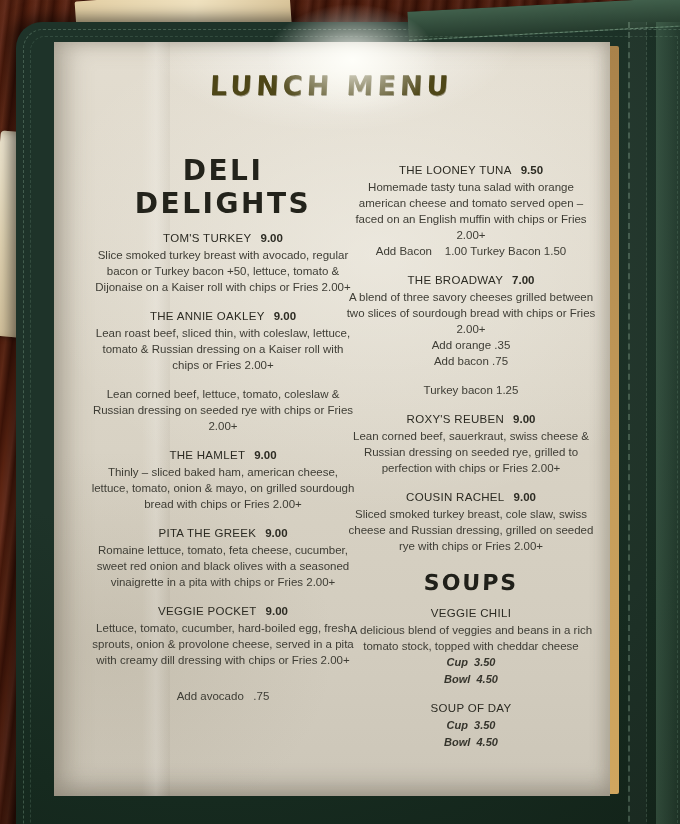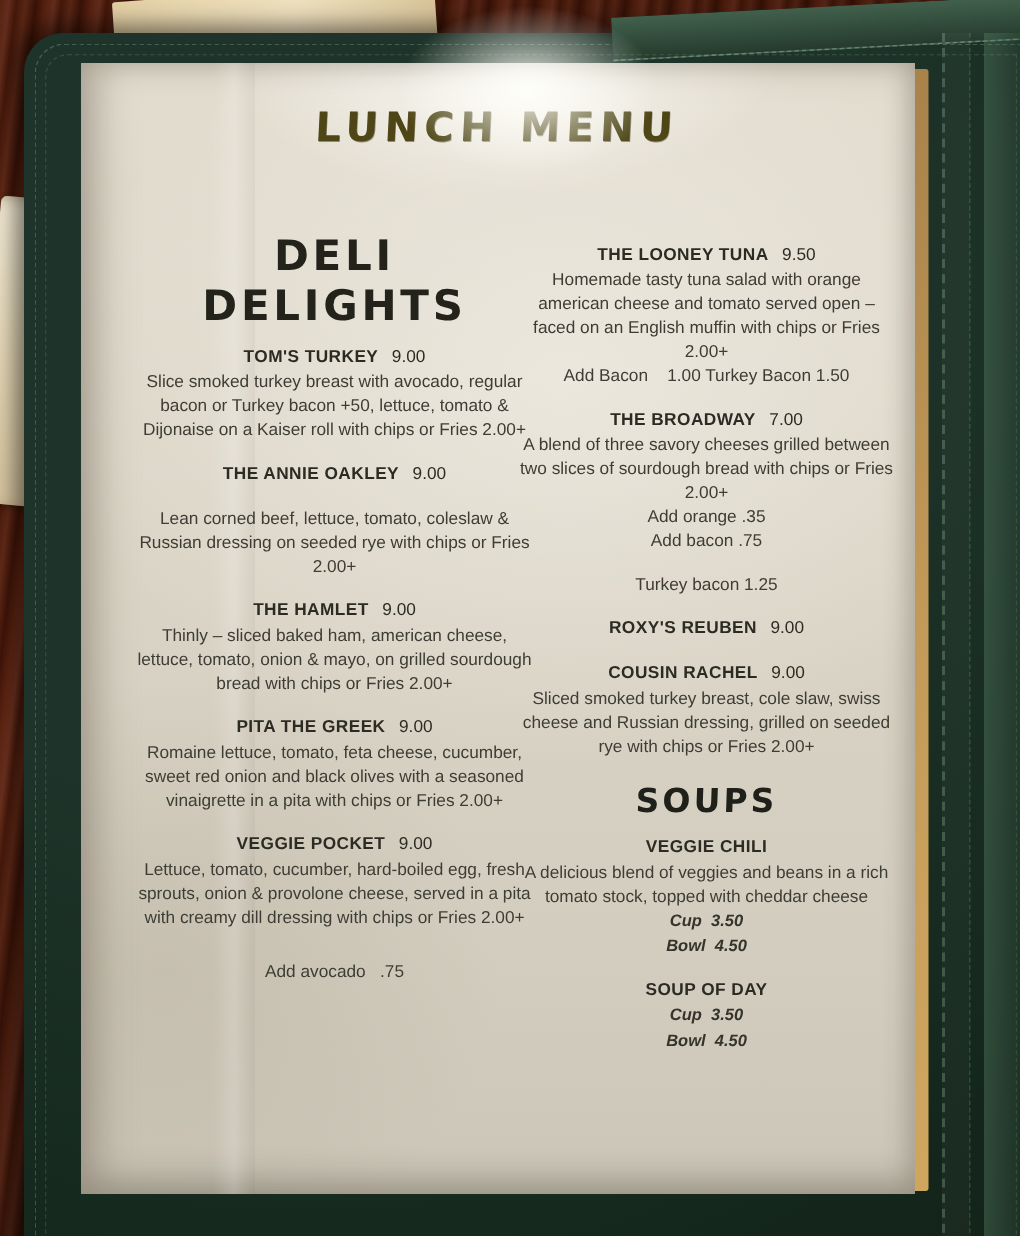--- a/index.html
+++ b/index.html
@@ -99,22 +99,22 @@
     font-size:28px;letter-spacing:2.5px;color:#23231b;
     margin:0 0 10px 0;
   }
   .soups-heading{
     font-family:"DejaVu Sans",sans-serif;font-weight:bold;
     font-size:22px;letter-spacing:2px;color:#20201a;
     margin:16px 0 10px 0;transform:skewX(-2deg);
   }
   .menu-item{margin-bottom:13px;}
   .item-head{line-height:17px;font-size:11.5px;}
-  .item-name{font-weight:bold;color:#2c2b23;letter-spacing:0.3px;}
-  .item-price{font-weight:normal;color:#2c2b23;margin-left:9px;text-align:center;}
+  .item-name{font-weight:normal;color:#2c2b23;letter-spacing:0.3px;}
+  .item-price{font-weight:bold;color:#2c2b23;margin-left:9px;text-align:center;}
   .item-desc{font-size:11.5px;line-height:16px;color:#3e3d35;}
   .extra{font-size:11.5px;line-height:16px;color:#3e3d35;white-space:pre-wrap;}
   .extra-gap{margin-top:13px;}
   .footnote{font-size:11.5px;line-height:16px;color:#3e3d35;margin-top:20px;white-space:pre-wrap;}
   .price-line{font-size:11px;line-height:17px;color:#35342c;font-weight:bold;white-space:pre-wrap;font-style:italic;}
   .soup-item{margin-bottom:12px;}
 </style>
 </head>
 <body>
 
@@ -141,20 +141,21 @@
       <div class="item-head">
         <span class="item-name">TOM'S TURKEY</span><span class="item-price">9.00</span>
       </div>
       <div class="item-desc">Slice smoked turkey breast with avocado, regular bacon or Turkey bacon +50, lettuce, tomato &amp; Dijonaise on a Kaiser roll with chips or Fries 2.00+</div>
     </div>
 
     <div class="menu-item">
       <div class="item-head">
         <span class="item-name">THE ANNIE OAKLEY</span><span class="item-price">9.00</span>
       </div>
+      <div class="item-desc">Lean roast beef, sliced thin, with coleslaw, lettuce, tomato &amp; Russian dressing on a Kaiser roll with chips or Fries 2.00+</div>
     </div>
 
     <div class="menu-item">
       <div class="item-desc">Lean corned beef, lettuce, tomato, coleslaw &amp; Russian dressing on seeded rye with chips or Fries 2.00+</div>
     </div>
 
     <div class="menu-item">
       <div class="item-head">
         <span class="item-name">THE HAMLET</span><span class="item-price">9.00</span>
       </div>
@@ -195,20 +196,21 @@
       <div class="item-desc">A blend of three savory cheeses grilled between two slices of sourdough bread with chips or Fries 2.00+</div>
       <div class="extra">Add orange .35</div>
       <div class="extra">Add bacon .75</div>
       <div class="extra extra-gap">Turkey bacon 1.25</div>
     </div>
 
     <div class="menu-item">
       <div class="item-head">
         <span class="item-name">ROXY'S REUBEN</span><span class="item-price">9.00</span>
       </div>
+      <div class="item-desc">Lean corned beef, sauerkraut, swiss cheese &amp; Russian dressing on seeded rye, grilled to perfection with chips or Fries 2.00+</div>
     </div>
 
     <div class="menu-item">
       <div class="item-head">
         <span class="item-name">COUSIN RACHEL</span><span class="item-price">9.00</span>
       </div>
       <div class="item-desc">Sliced smoked turkey breast, cole slaw, swiss cheese and Russian dressing, grilled on seeded rye with chips or Fries 2.00+</div>
     </div>
 
     <h2 class="soups-heading">SOUPS</h2>

